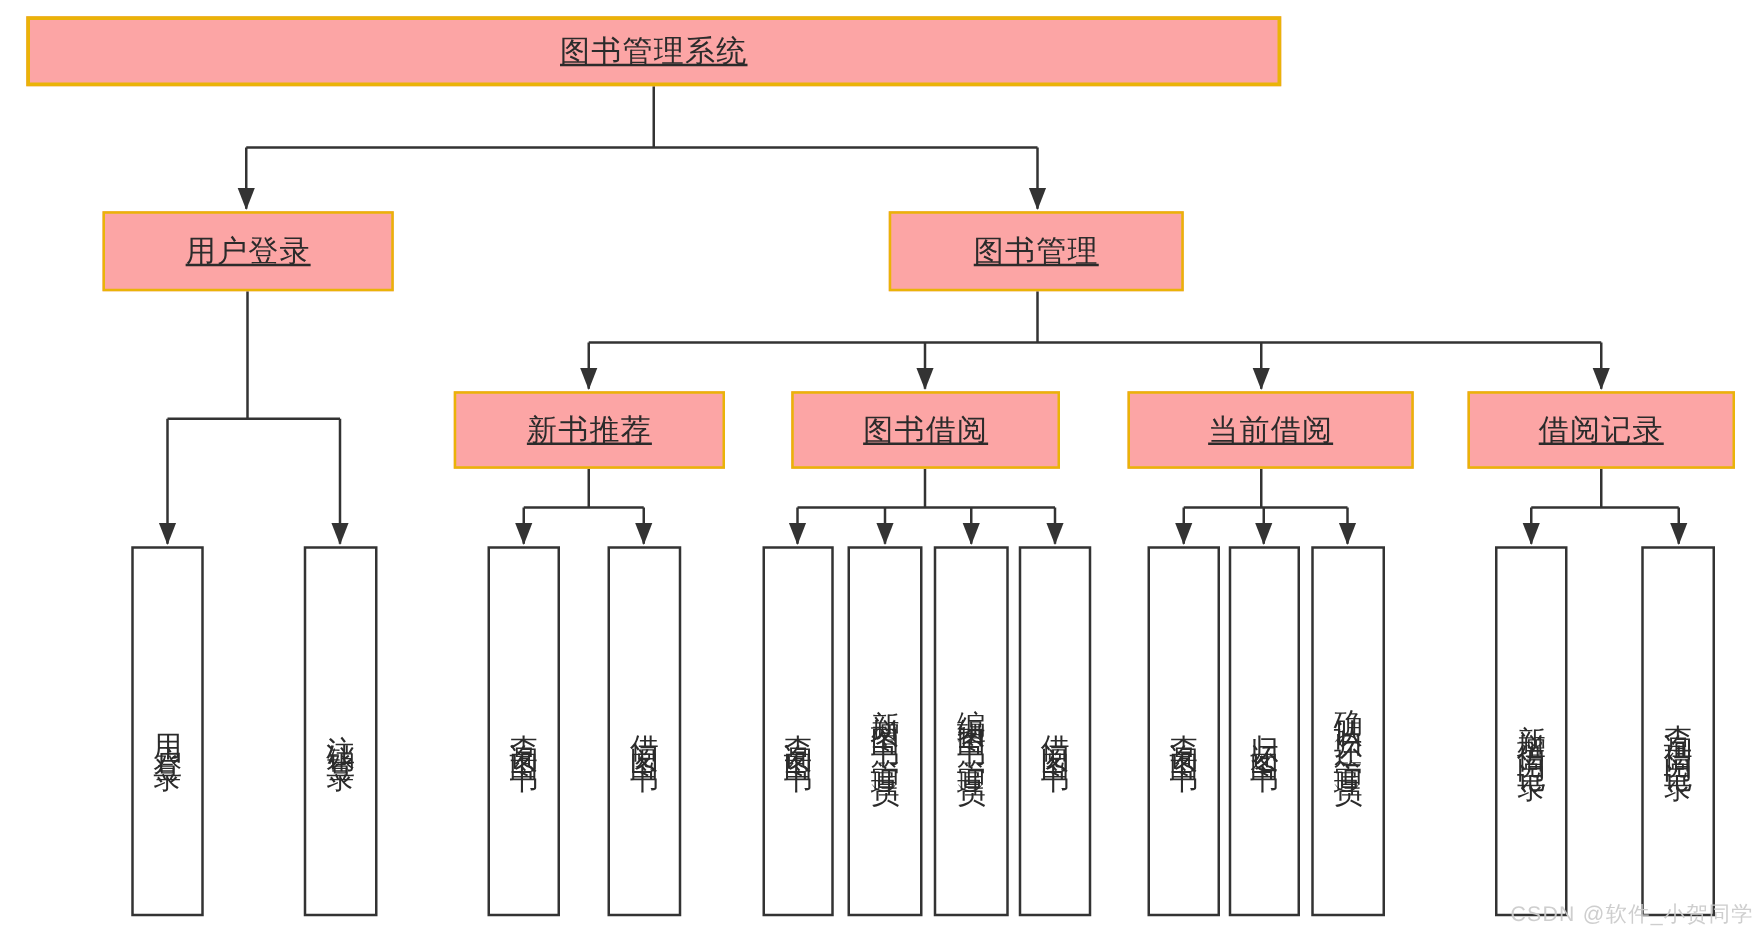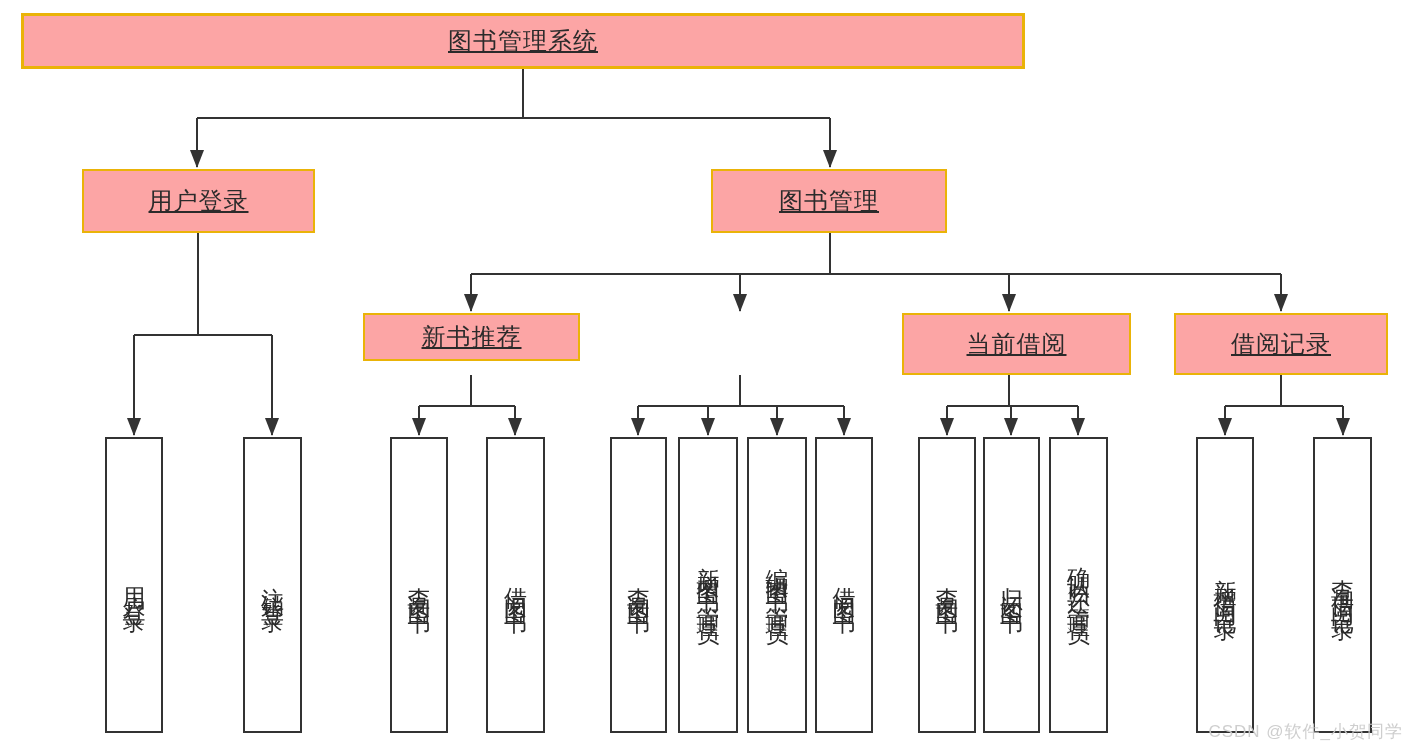--- a/index.html
+++ b/index.html
@@ -112,21 +112,22 @@
       <path d="M1225,406 V435" marker-end="url(#arrow)"></path>
       <path d="M1343,406 V435" marker-end="url(#arrow)"></path>
     </g>
   </svg>
 
   <div class="node root" style="left:21px; top:13px; width:1004px; height:56px;">图书管理系统</div>
 
   <div class="node" style="left:82px; top:169px; width:233px; height:64px;">用户登录</div>
   <div class="node" style="left:711px; top:169px; width:236px; height:64px;">图书管理</div>
 
-  <div class="node" style="left:363px; top:313px; width:217px; height:48px;">新书推荐</div>
+  <div class="node" style="left:363px; top:313px; width:217px; height:62px;">新书推荐</div>
+  <div class="node" style="left:633px; top:313px; width:215px; height:62px;">图书借阅</div>
   <div class="node" style="left:902px; top:313px; width:229px; height:62px;">当前借阅</div>
   <div class="node" style="left:1174px; top:313px; width:214px; height:62px;">借阅记录</div>
 
   <div class="leaf" style="left:105px; width:58px;">用户登录</div>
   <div class="leaf" style="left:243px; width:59px;">注销登录</div>
 
   <div class="leaf" style="left:390px; width:58px;">查询图书</div>
   <div class="leaf" style="left:486px; width:59px;">借阅图书</div>
 
   <div class="leaf" style="left:610px; width:57px;">查询图书</div>

